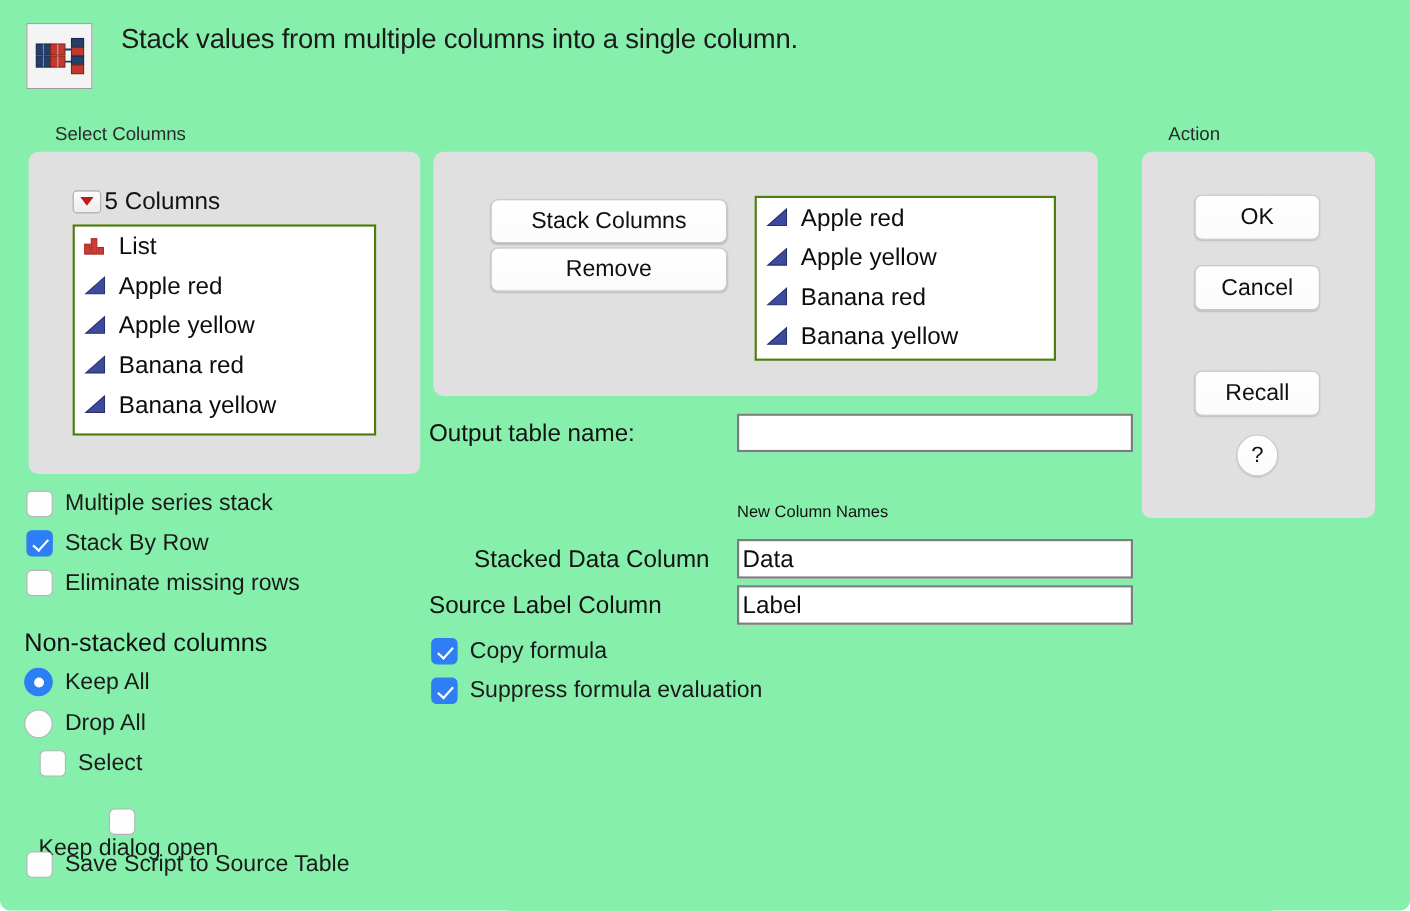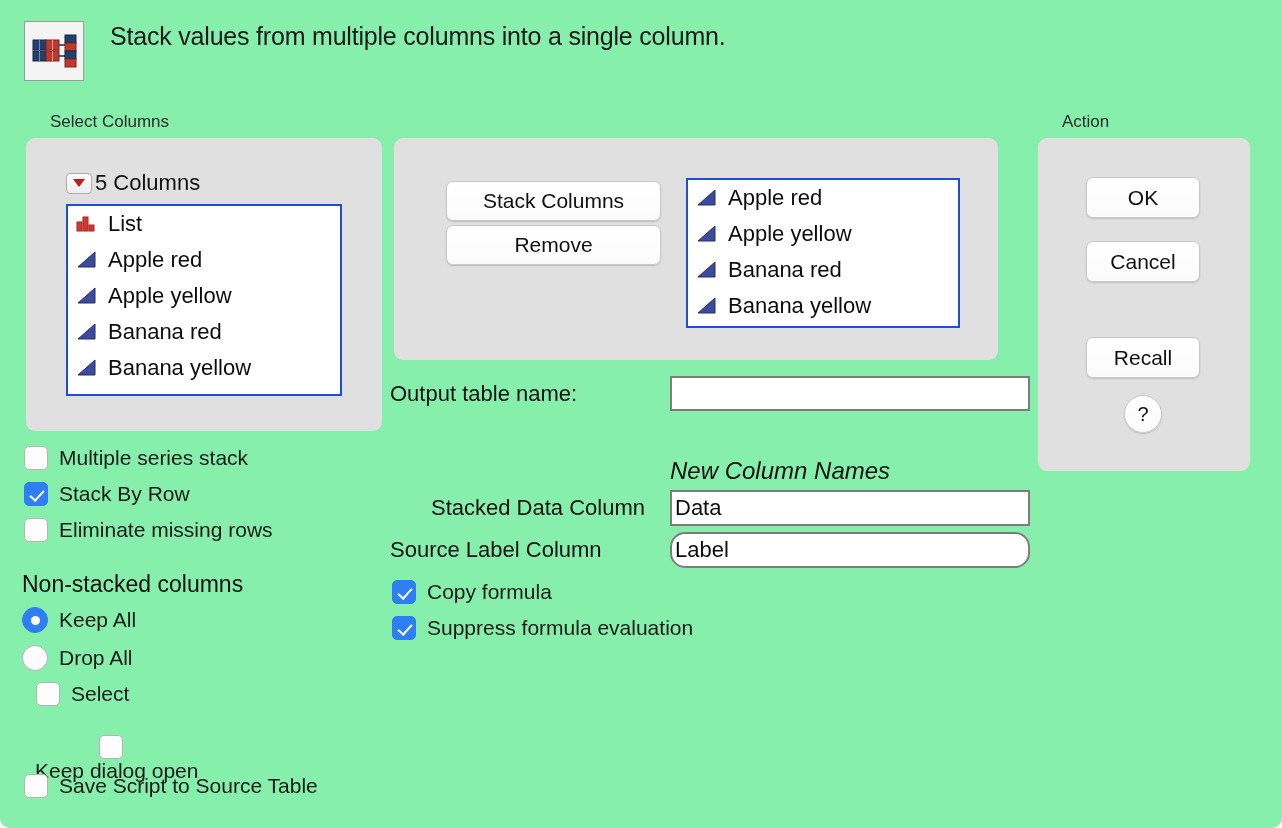--- a/index.html
+++ b/index.html
@@ -90,21 +90,21 @@
   }
   .col-count-label {
     font-size: 22px;
     color: #111;
     line-height: 22px;
   }
 
   .listbox {
     position: absolute;
     background: #ffffff;
-    border: 2px solid #1d4ed8;
+    border: 2px solid #4d7c0f;
     box-sizing: border-box;
     overflow: hidden;
   }
   #source-listbox { left: 40px; top: 66px; width: 276px; height: 192px; }
   #target-listbox { left: 292px; top: 40px; width: 274px; height: 150px; }
 
   .list-item {
     display: flex;
     align-items: center;
     height: 36px;
@@ -166,25 +166,25 @@
     font-family: "Liberation Sans", sans-serif;
     font-size: 22px;
     color: #0d0d0d;
     padding: 0 2px 0 3px;
     outline: none;
   }
 
   #lbl-output-table { left: 390px; top: 381px; }
   #input-output-table { left: 670px; top: 376px; width: 360px; height: 35px; }
 
-  #lbl-new-col-names { left: 670px; top: 457px; font-size: 24px; font-style: italic; }
+  #lbl-new-col-names { left: 670px; top: 457px; font-size: 15px; }
   #lbl-stacked-data  { left: 390px; top: 495px; margin-left: 41px; }
   #input-stacked-data { left: 670px; top: 490px; width: 360px; height: 36px; }
   #lbl-source-label  { left: 390px; top: 537px; }
-  #input-source-label { left: 670px; top: 532px; width: 360px; height: 36px; border-radius: 15px; }
+  #input-source-label { left: 670px; top: 532px; width: 360px; height: 36px; }
 
   
   .check-row {
     position: absolute;
     display: flex;
     align-items: center;
     height: 30px;
     white-space: nowrap;
   }
   .check-row .ctl-label {

